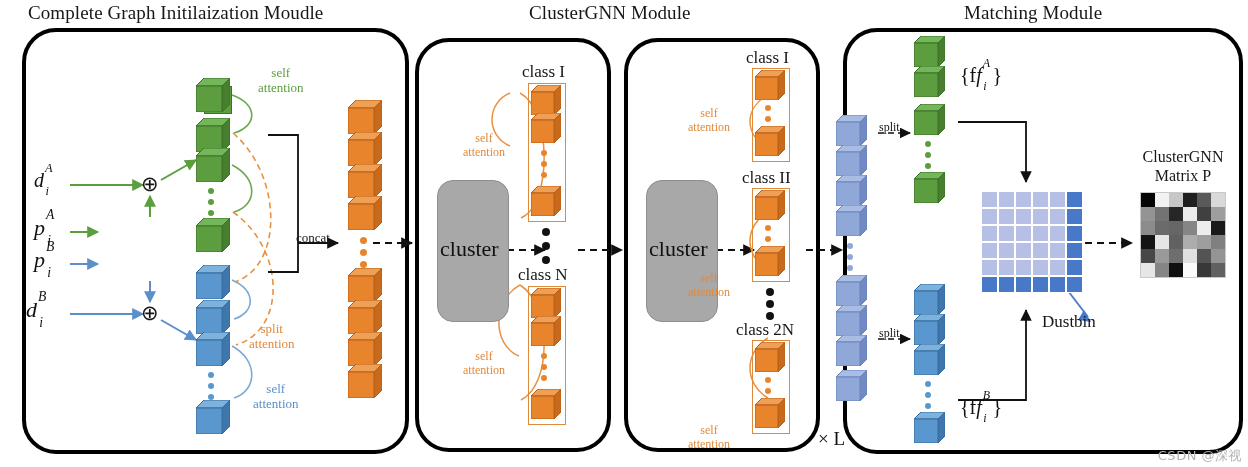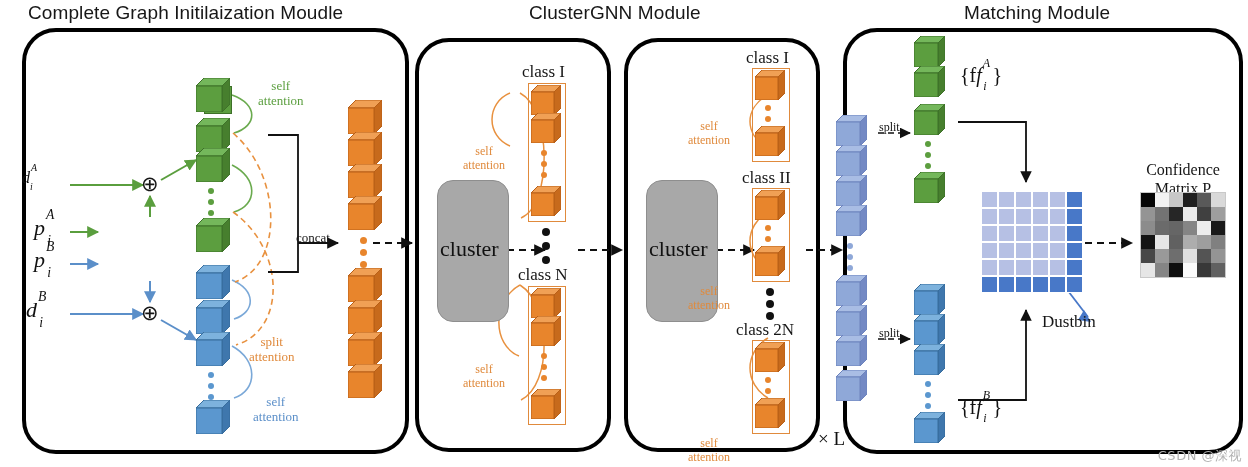--- a/index.html
+++ b/index.html
@@ -3,21 +3,21 @@
 <meta charset="utf-8">
 <style>
   html,body{margin:0;padding:0;background:#ffffff;}
   body{width:1248px;height:467px;overflow:hidden;
        font-family:"Liberation Serif", serif; color:#1a1a1a;}
   #stage{position:relative;width:1248px;height:467px;}
 
   
   .mod-title{
     position:absolute;
-    font-family:Liberation Sans, sans-serif;
+    font-family:Liberation Serif, serif;
     font-size:19px; color:#171717; white-space:nowrap;
     letter-spacing:.1px;
   }
 
   
   .frame{
     position:absolute;
     border:4px solid #000;
     border-radius:34px;
     box-sizing:border-box;
@@ -26,21 +26,21 @@
 
   
   .cube{position:absolute;}
 
   
   .lbl{position:absolute;font-family:"Liberation Serif",serif;white-space:nowrap;}
   .lbl-green{color:#5a9e3e;}
   .lbl-blue{color:#5b8fc9;}
   .lbl-orange{color:#e08a3c;}
   .lbl-black{color:#161616;}
-  .center{text-align:center;margin-top:13px;}
+  .center{text-align:center;}
   .mathwrap{position:absolute;font-family:"Liberation Serif",serif;color:#111;white-space:nowrap;}
 
   
   .kp-box{
     position:absolute;background:#a6a6a6;border:1.5px solid #6e6e6e;
     border-radius:9px;display:flex;flex-direction:column;
     align-items:center;justify-content:center;
     font-family:"Liberation Serif",serif;font-size:13.5px;color:#111;
     line-height:1.05;
   }
@@ -159,21 +159,21 @@
     <path d="M958,122 L1026,122 L1026,182" fill="none" stroke="#111" stroke-width="1.8" marker-end="url(#arrK)"></path>
 
     <path d="M958,400 L1026,400 L1026,310" fill="none" stroke="#111" stroke-width="1.8" marker-end="url(#arrK)"></path>
 
     <line x1="1085" y1="243" x2="1132" y2="243" stroke="#111" stroke-width="1.8" stroke-dasharray="7,5" marker-end="url(#arrK)"></line>
 
     <line x1="1062" y1="283" x2="1088" y2="317" stroke="#4878c8" stroke-width="1.8"></line>
     <path d="M1084,310 L1091,322 L1078,320 z" fill="#4878c8"></path>
   </svg>
 
-  <div class="mathwrap" style="left:22px;top:168px;font-size:16px;">
+  <div class="mathwrap" style="left:34px;top:168px;font-size:20px;">
     <i>d</i><sup style="font-size:.62em;position:relative;top:-.6em;left:1px;"><i>A</i></sup><sub style="font-size:.62em;position:relative;top:.3em;left:-6px;"><i>i</i></sub>
   </div>
   <div class="mathwrap" style="left:34px;top:215px;font-size:22px;">
     <i>p</i><sup style="font-size:.62em;position:relative;top:-.6em;left:1px;"><i>A</i></sup><sub style="font-size:.62em;position:relative;top:.3em;left:-6px;"><i>i</i></sub>
   </div>
   <div class="mathwrap" style="left:34px;top:247px;font-size:22px;">
     <i>p</i><sup style="font-size:.62em;position:relative;top:-.6em;left:1px;"><i>B</i></sup><sub style="font-size:.62em;position:relative;top:.3em;left:-6px;"><i>i</i></sub>
   </div>
   <div class="mathwrap" style="left:26px;top:297px;font-size:22px;">
     <i>d</i><sup style="font-size:.62em;position:relative;top:-.6em;left:1px;"><i>B</i></sup><sub style="font-size:.62em;position:relative;top:.3em;left:-6px;"><i>i</i></sub>
@@ -640,21 +640,21 @@
       <div style="background: rgb(72, 120, 200);"></div>
       <div style="background: rgb(72, 120, 200);"></div>
       <div style="background: rgb(72, 120, 200);"></div>
       <div style="background: rgb(72, 120, 200);"></div>
       <div style="background: rgb(72, 120, 200);"></div>
     </div>
 
   <div class="lbl lbl-black" style="left:1042px;top:312px;font-size:17px;">Dustbin</div>
 
   <div class="lbl lbl-black center" style="left:1135px;top:148px;font-size:16px;line-height:1.18;width:96px;">
-    <div>Confidence</div>
+    <div>ClusterGNN</div>
     <div>Matrix P</div>
   </div>
 
   <div class="confmat" id="confmat-grid" style="left:1140px;top:192px;width:84px;height:84px;grid-template-columns:repeat(6,1fr);grid-template-rows:repeat(6,1fr);">
       <div style="background: rgb(5, 5, 5);"></div>
       <div style="background: rgb(242, 242, 242);"></div>
       <div style="background: rgb(199, 199, 199);"></div>
       <div style="background: rgb(31, 31, 31);"></div>
       <div style="background: rgb(89, 89, 89);"></div>
       <div style="background: rgb(217, 217, 217);"></div>

